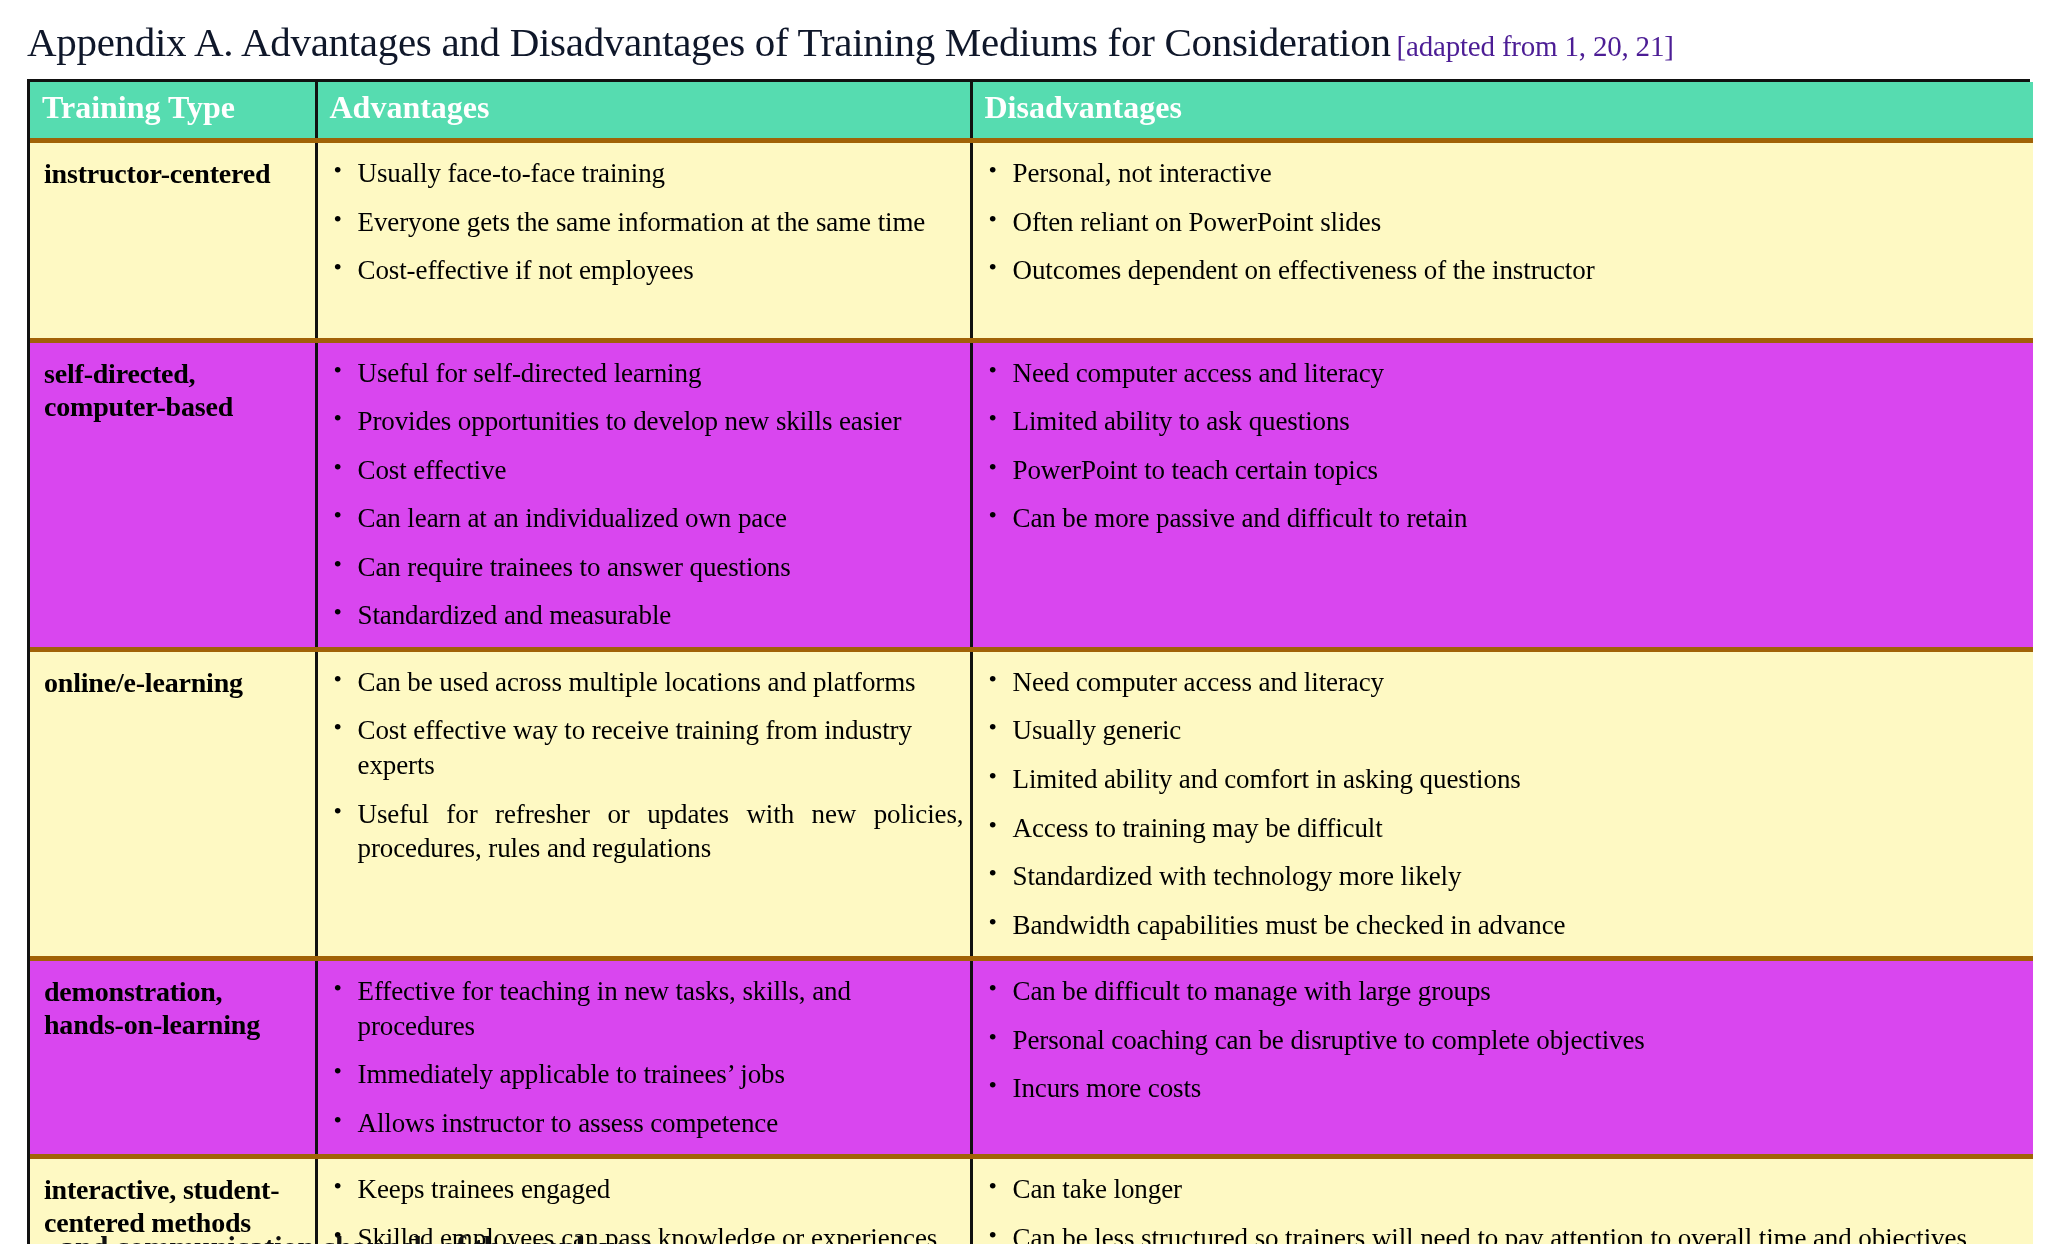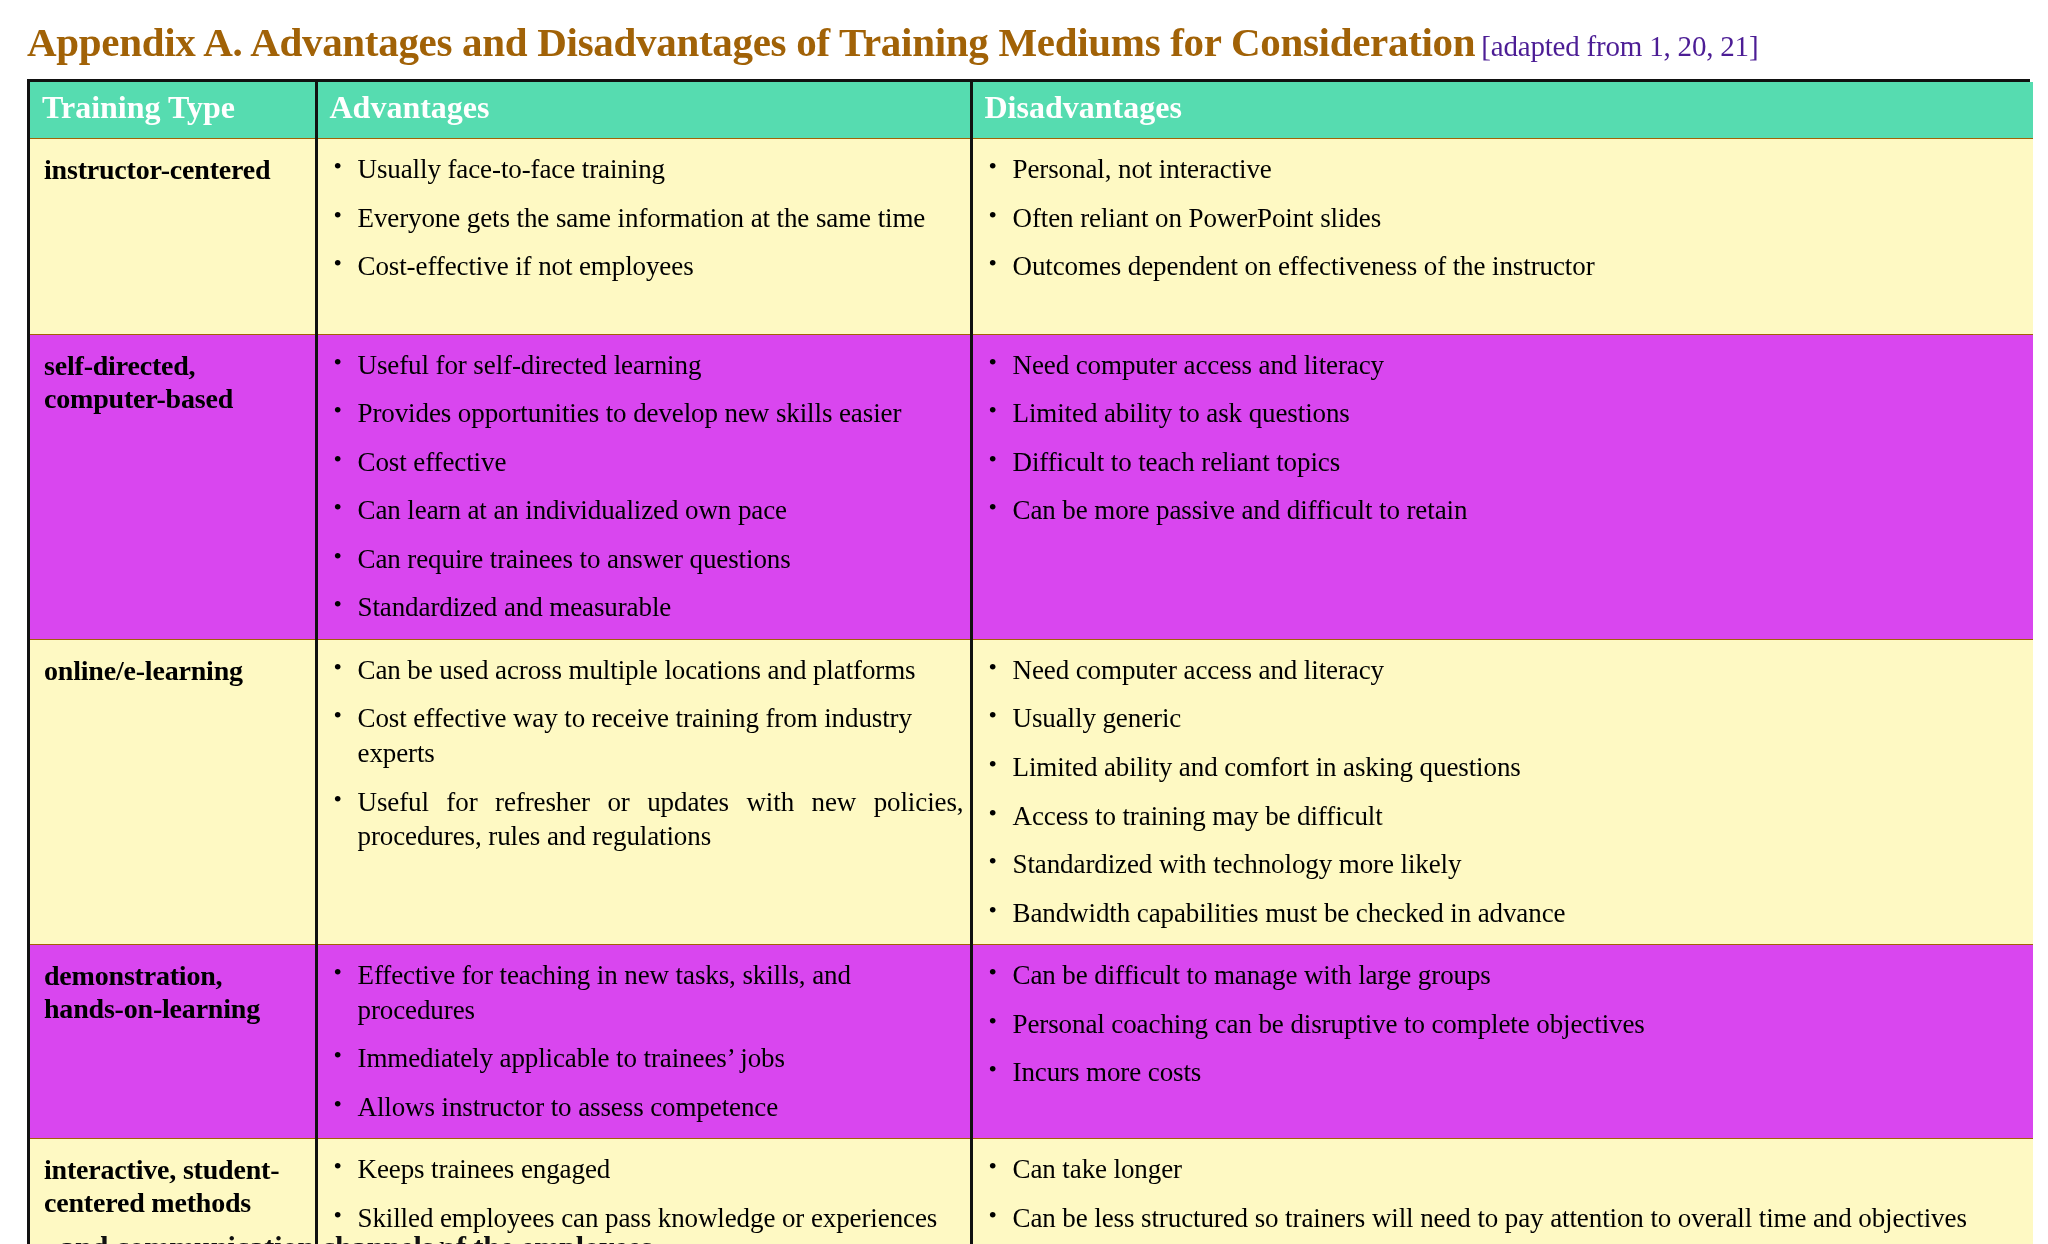--- a/index.html
+++ b/index.html
@@ -26,25 +26,25 @@
   
   .title-block {
     position: absolute;
     left: 27px;
     top: 22px;
     width: 2000px;
     white-space: nowrap;
   }
   .title-main {
     font-family: "Liberation Serif", "DejaVu Serif", serif;
-    font-weight: bold;
+    font-weight: normal;
     font-size: 41px;
     letter-spacing: -0.3px;
     line-height: 1.0;
-    color: #a16207;
+    color: #0f172a;
   }
   .title-cite {
     font-family: "Liberation Serif", "DejaVu Serif", serif;
     font-weight: normal;
     font-size: 29px;
     letter-spacing: -0.2px;
     color: #4c1d95;
     padding-left: 6px;
   }
 
@@ -63,21 +63,21 @@
     table-layout: fixed;
     width: 100%;
   }
   table.matrix col.c1 { width: 286px; }
   table.matrix col.c2 { width: 655px; }
   table.matrix col.c3 { width: 1062px; }
 
   table.matrix th, table.matrix td {
     vertical-align: top;
     border-right: 3px solid #111111;
-    border-bottom: 1px solid #a16207;
+    border-bottom: 5px solid #a16207;
     padding: 0;
   }
   table.matrix th:last-child, table.matrix td:last-child {
     border-right: none;
   }
   table.matrix tr:last-child td {
     border-bottom: none;
   }
 
   
@@ -222,21 +222,21 @@
               <li>Cost effective</li>
               <li>Can learn at an individualized own pace</li>
               <li>Can require trainees to answer questions</li>
               <li>Standardized and measurable</li>
             </ul>
           </td>
           <td>
             <ul class="bullets">
               <li>Need computer access and literacy</li>
               <li>Limited ability to ask questions</li>
-              <li>Difficult to teach reliant topics</li>
+              <li>PowerPoint to teach certain topics</li>
               <li>Can be more passive and difficult to retain</li>
             </ul>
           </td>
         </tr>
 
         <tr class="tint-light">
           <td>
             <div class="type-cell">online/e-learning</div>
           </td>
           <td>

